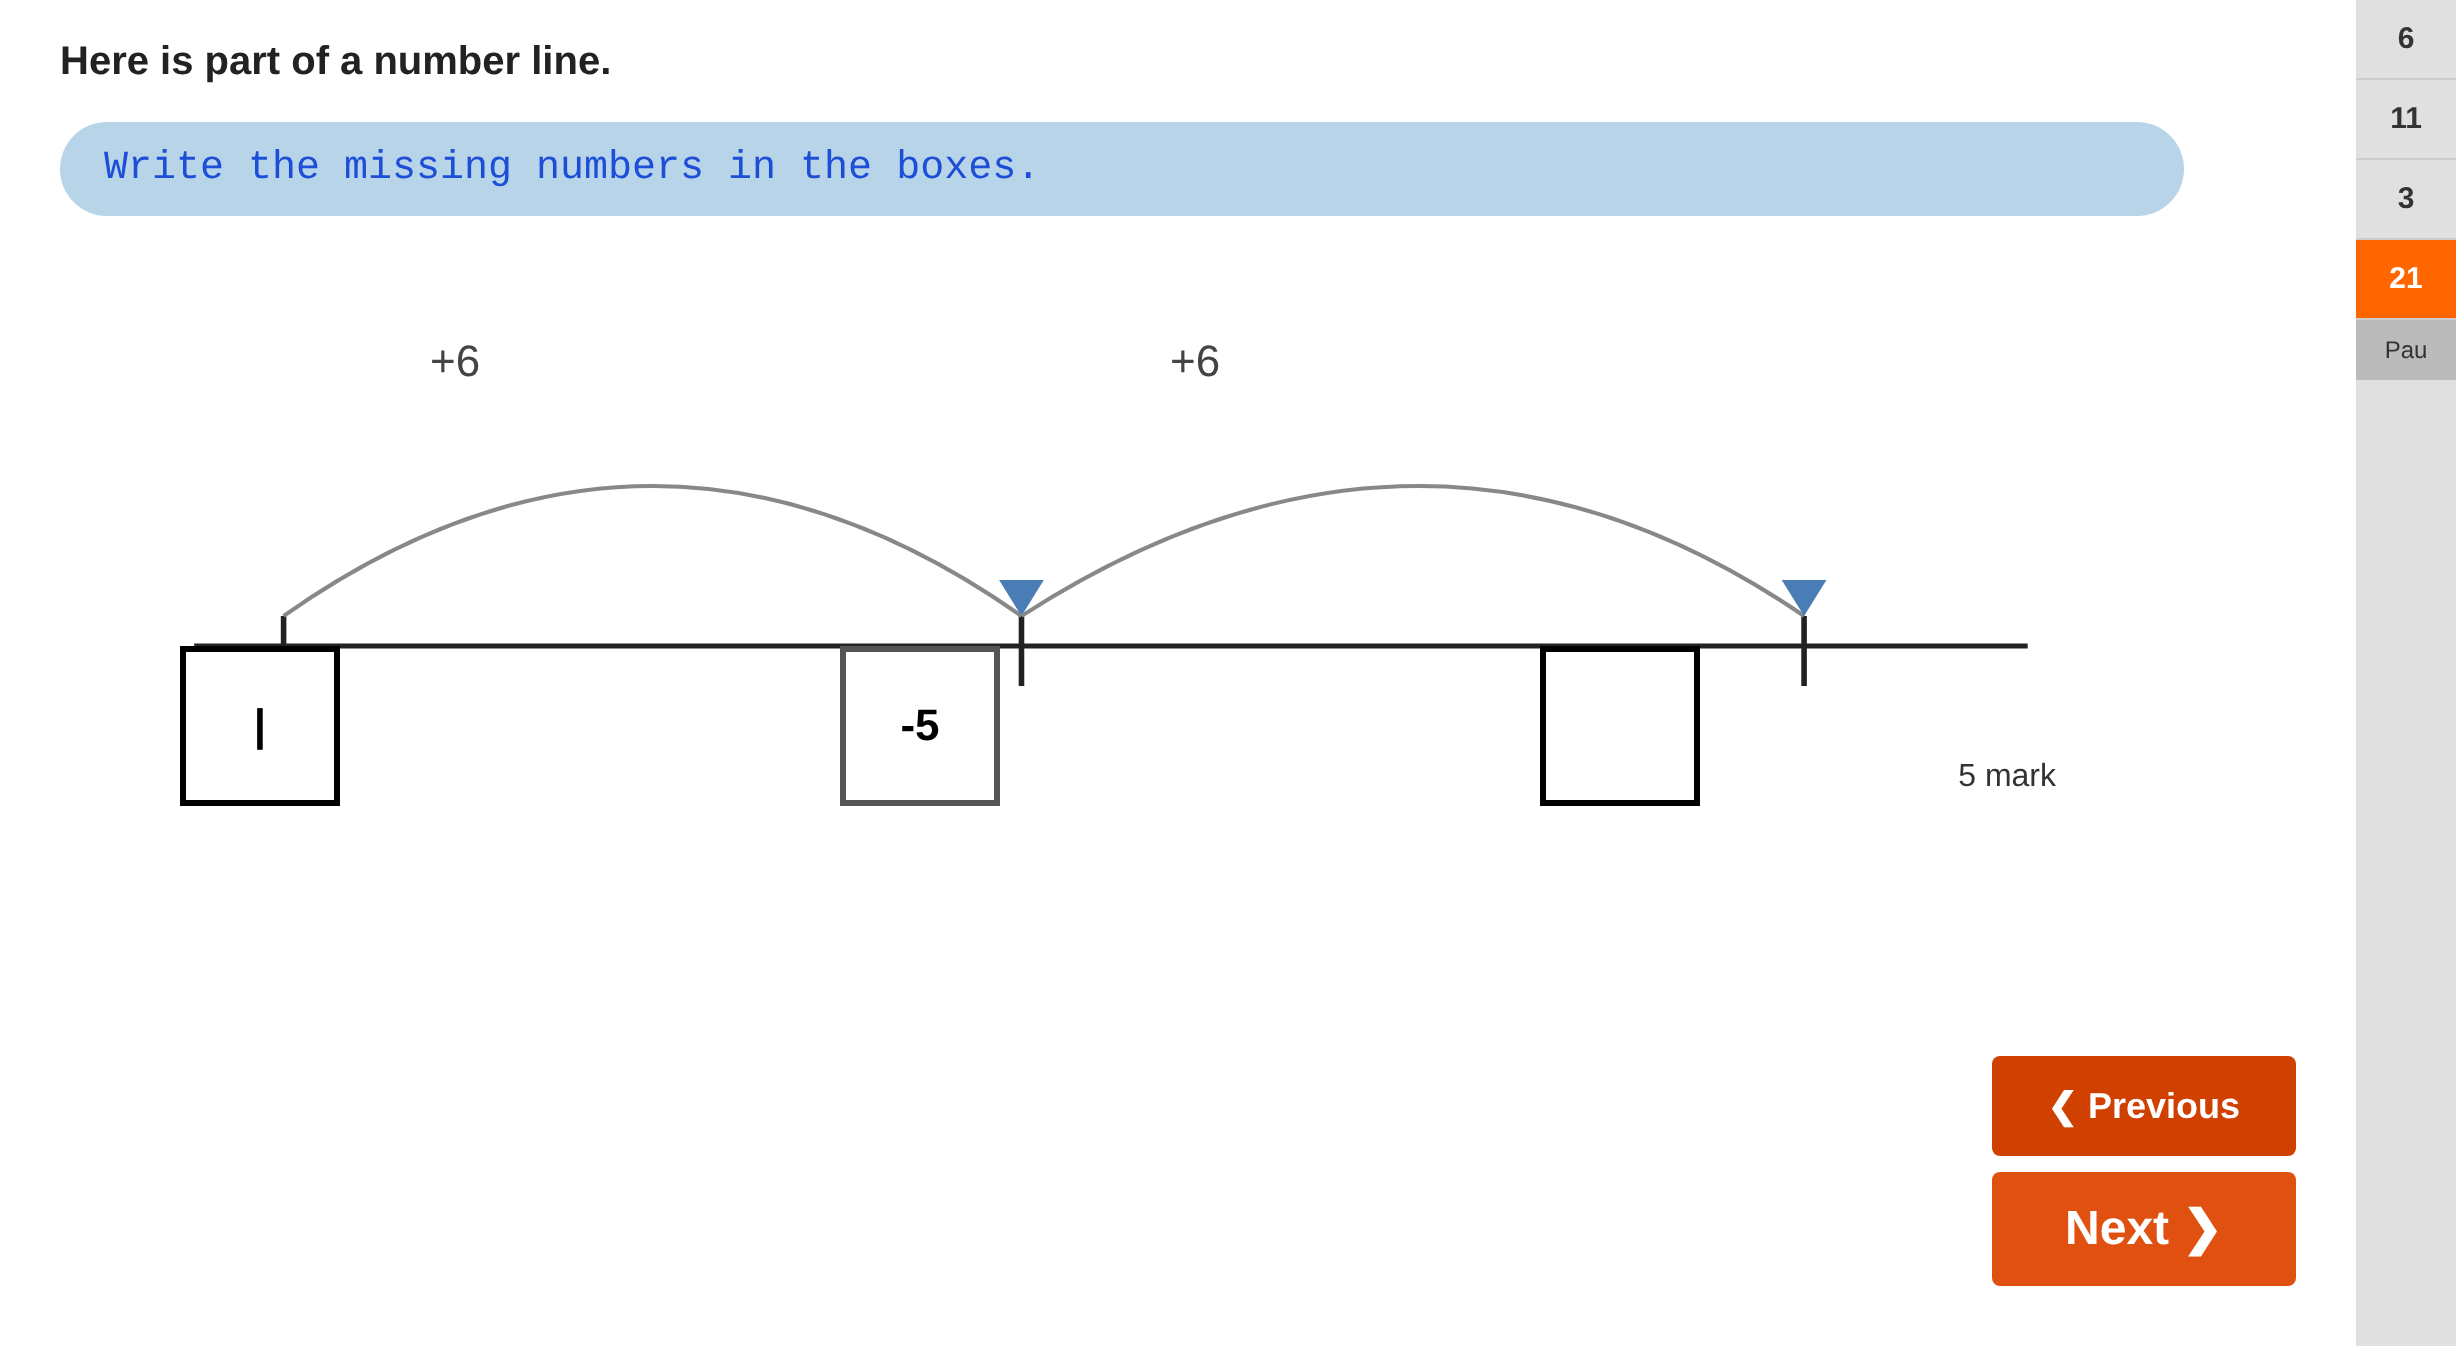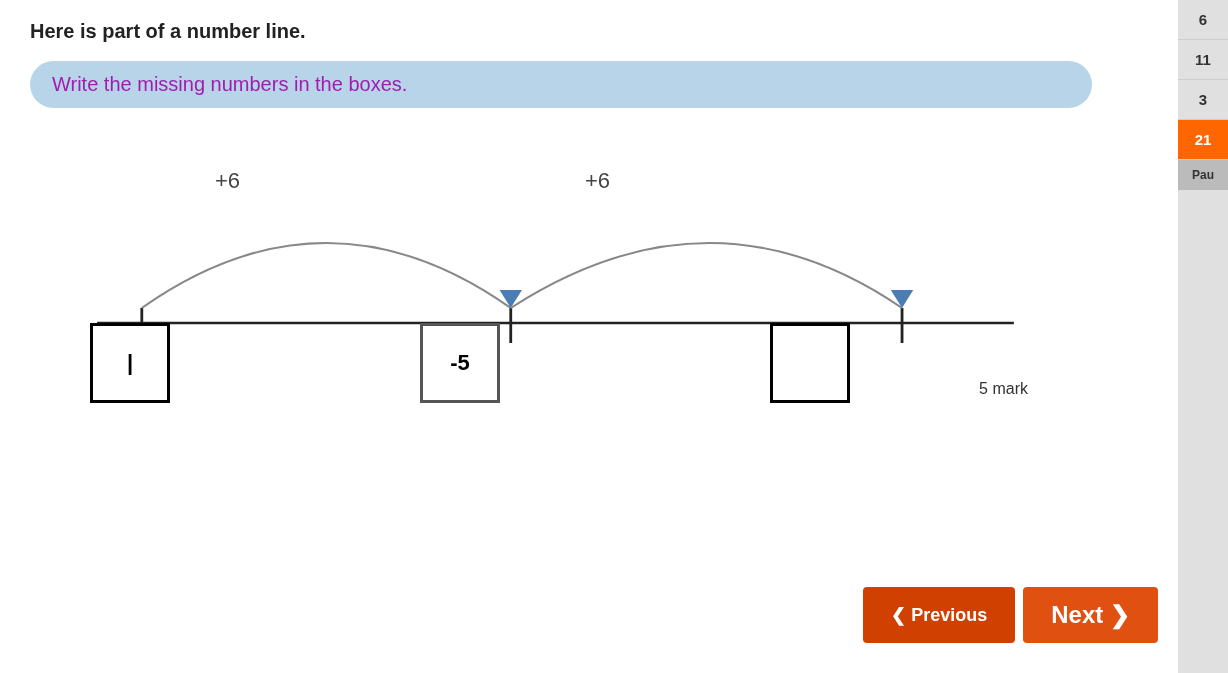--- a/index.html
+++ b/index.html
@@ -24,24 +24,25 @@
       color: #222;
       margin-bottom: 18px;
       font-weight: bold;
     }
 
     .instruction-bar {
       background: #b8d4e8;
       border-radius: 25px;
       padding: 12px 22px;
       font-size: 20px;
-      color: #a21caf;
+      color: #1d4ed8;
       margin-bottom: 30px;
       display: inline-block;
       width: 95%;
+      font-family: Liberation Mono, monospace;
     }
 
     .number-line-area {
       position: relative;
       width: 100%;
       height: 280px;
       margin-top: 10px;
     }
 
     svg.number-line-svg {
@@ -98,23 +99,24 @@
       position: absolute;
       bottom: 30px;
       right: 120px;
       font-size: 16px;
       color: #333;
     }
 
     .nav-buttons {
       position: absolute;
       bottom: 30px;
-      right: 20px;
+      right: 30px;
       display: flex;
       gap: 8px;
+      flex-direction: column;
     }
 
     .btn-previous {
       background: #d04000;
       color: white;
       border: none;
       padding: 14px 28px;
       font-size: 18px;
       border-radius: 4px;
       cursor: pointer;
@@ -158,21 +160,21 @@
       color: white;
     }
 
     .sidebar-pause {
       background: #bbb;
       width: 100%;
       padding: 8px 0;
       text-align: center;
       font-size: 12px;
       color: #333;
-      font-weight: bold;
+      font-weight: normal;
     }
   </style>
 </head>
 <body>
 
 <div class="main-content">
 
   <div class="question-title">Here is part of a number line.</div>
 
   <div class="instruction-bar">Write the missing numbers in the boxes.</div>

